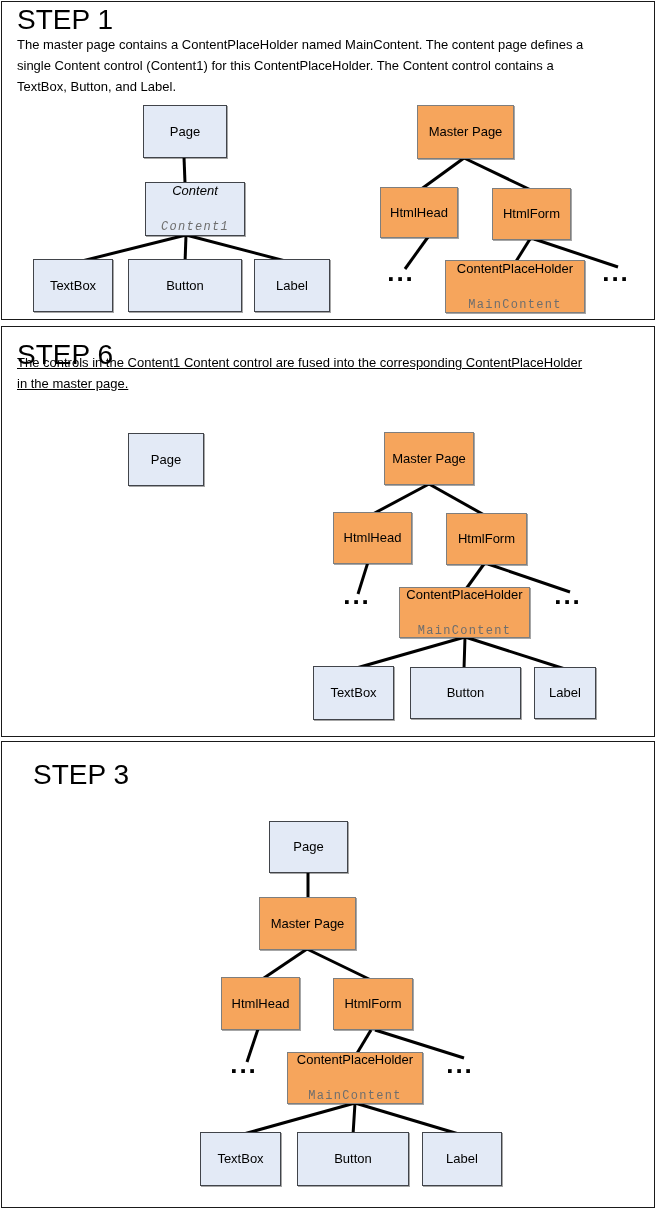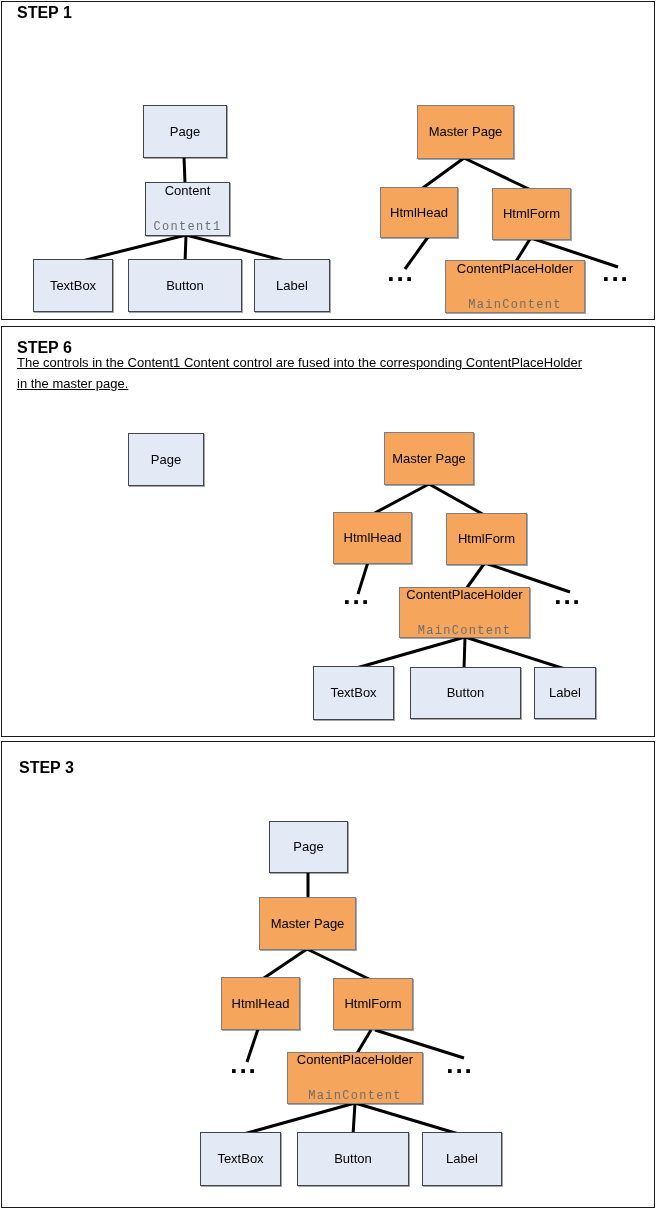--- a/index.html
+++ b/index.html
@@ -11,21 +11,21 @@
     --connector-line:#000000;
     --section-border:#1A1A1A;
     --background:#FFFFFF;
   }
   html,body{margin:0;padding:0;background:var(--background);}
   #canvas{
     position:relative;width:658px;height:1210px;background:var(--background);
     font-family:"Liberation Sans",sans-serif;color:#000;overflow:hidden;
   }
   .panel{position:absolute;border:1px solid var(--section-border);background:var(--background);box-sizing:border-box;}
-  .step-title{position:absolute;font-size:16px;font-weight:bold;letter-spacing:0;white-space:nowrap;}
+  .step-title{position:absolute;font-size:28px;font-weight:normal;letter-spacing:0;white-space:nowrap;}
   .step-desc{position:absolute;font-size:13px;line-height:21px;width:610px;white-space:pre-line;}
   svg.wires{position:absolute;left:0;top:0;pointer-events:none;}
   svg.wires line{stroke:var(--connector-line);stroke-width:3;}
   .node{
     position:absolute;display:flex;flex-direction:column;align-items:center;justify-content:center;
     font-size:13px;text-align:left;box-sizing:border-box;line-height:16px;
     box-shadow:1px 1px 0 rgba(0,0,0,0.35);
   }
   .node.blue{background:var(--content-box-fill);border:1px solid var(--content-box-border);}
   .node.orange{background:var(--master-box-fill);border:1px solid var(--master-box-border);}
@@ -70,25 +70,28 @@
       <line x1="258" y1="1029" x2="247" y2="1062"></line>
       <line x1="371" y1="1030" x2="356" y2="1055"></line>
       <line x1="375" y1="1030" x2="464" y2="1058"></line>
       <line x1="355" y1="1103" x2="240" y2="1135"></line>
       <line x1="355" y1="1103" x2="353" y2="1135"></line>
       <line x1="355" y1="1103" x2="462" y2="1135"></line>
     </g>
   </svg>
 
   <div class="step-title" style="left:17px;top:4px;">STEP 1</div>
+  <div class="step-desc" style="left:17px;top:34px;">The master page contains a ContentPlaceHolder named MainContent. The content page defines a
+single Content control (Content1) for this ContentPlaceHolder. The Content control contains a
+TextBox, Button, and Label.</div>
 
   <div class="node blue" style="left:143px;top:105px;width:84px;height:53px;">
     <span>Page</span>
   </div>
-  <div class="node blue" style="left:145px;top:182px;width:85px;height:54px;">
+  <div class="node blue" style="left:145px;top:182px;width:100px;height:54px;font-style:italic;">
     <span>Content</span>
     <span class="sub">Content1</span>
   </div>
   <div class="node blue" style="left:33px;top:259px;width:80px;height:53px;">
     <span>TextBox</span>
   </div>
   <div class="node blue" style="left:128px;top:259px;width:114px;height:53px;">
     <span>Button</span>
   </div>
   <div class="node blue" style="left:254px;top:259px;width:76px;height:53px;">
@@ -136,21 +139,21 @@
   <div class="node blue" style="left:313px;top:666px;width:81px;height:54px;">
     <span>TextBox</span>
   </div>
   <div class="node blue" style="left:410px;top:667px;width:111px;height:52px;">
     <span>Button</span>
   </div>
   <div class="node blue" style="left:534px;top:667px;width:62px;height:52px;">
     <span>Label</span>
   </div>
 
-  <div class="step-title" style="left:19px;top:759px;">STEP 3</div>
+  <div class="step-title" style="left:33px;top:759px;">STEP 3</div>
 
   <div class="node blue" style="left:269px;top:821px;width:79px;height:52px;">
     <span>Page</span>
   </div>
   <div class="node orange" style="left:259px;top:897px;width:97px;height:53px;">
     <span>Master Page</span>
   </div>
   <div class="node orange" style="left:221px;top:977px;width:79px;height:53px;">
     <span>HtmlHead</span>
   </div>

